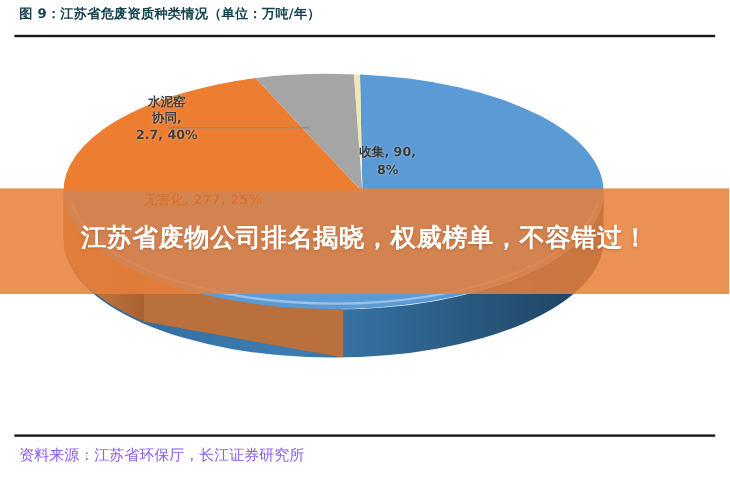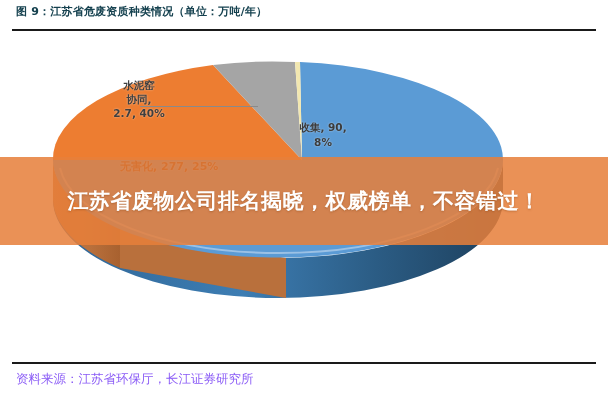--- a/index.html
+++ b/index.html
@@ -105,21 +105,21 @@
     box-sizing:border-box;
     padding:0 14px;
   }
   .banner-text{
     color:#ffffff;
     font-size:21px;
     font-weight:700;
     line-height:32px;
     text-align:center;
     letter-spacing:.5px;
-    font-family:Liberation Sans, sans-serif;
+    font-family:Liberation Mono, monospace;
     text-shadow:0 1px 2px rgba(120,55,10,.35);
   }
 
   
   .rule-bottom{
     position:absolute;
     left:12px; top:362px;
     width:584px; height:2px;
     background:#1a1a1a;
   }

